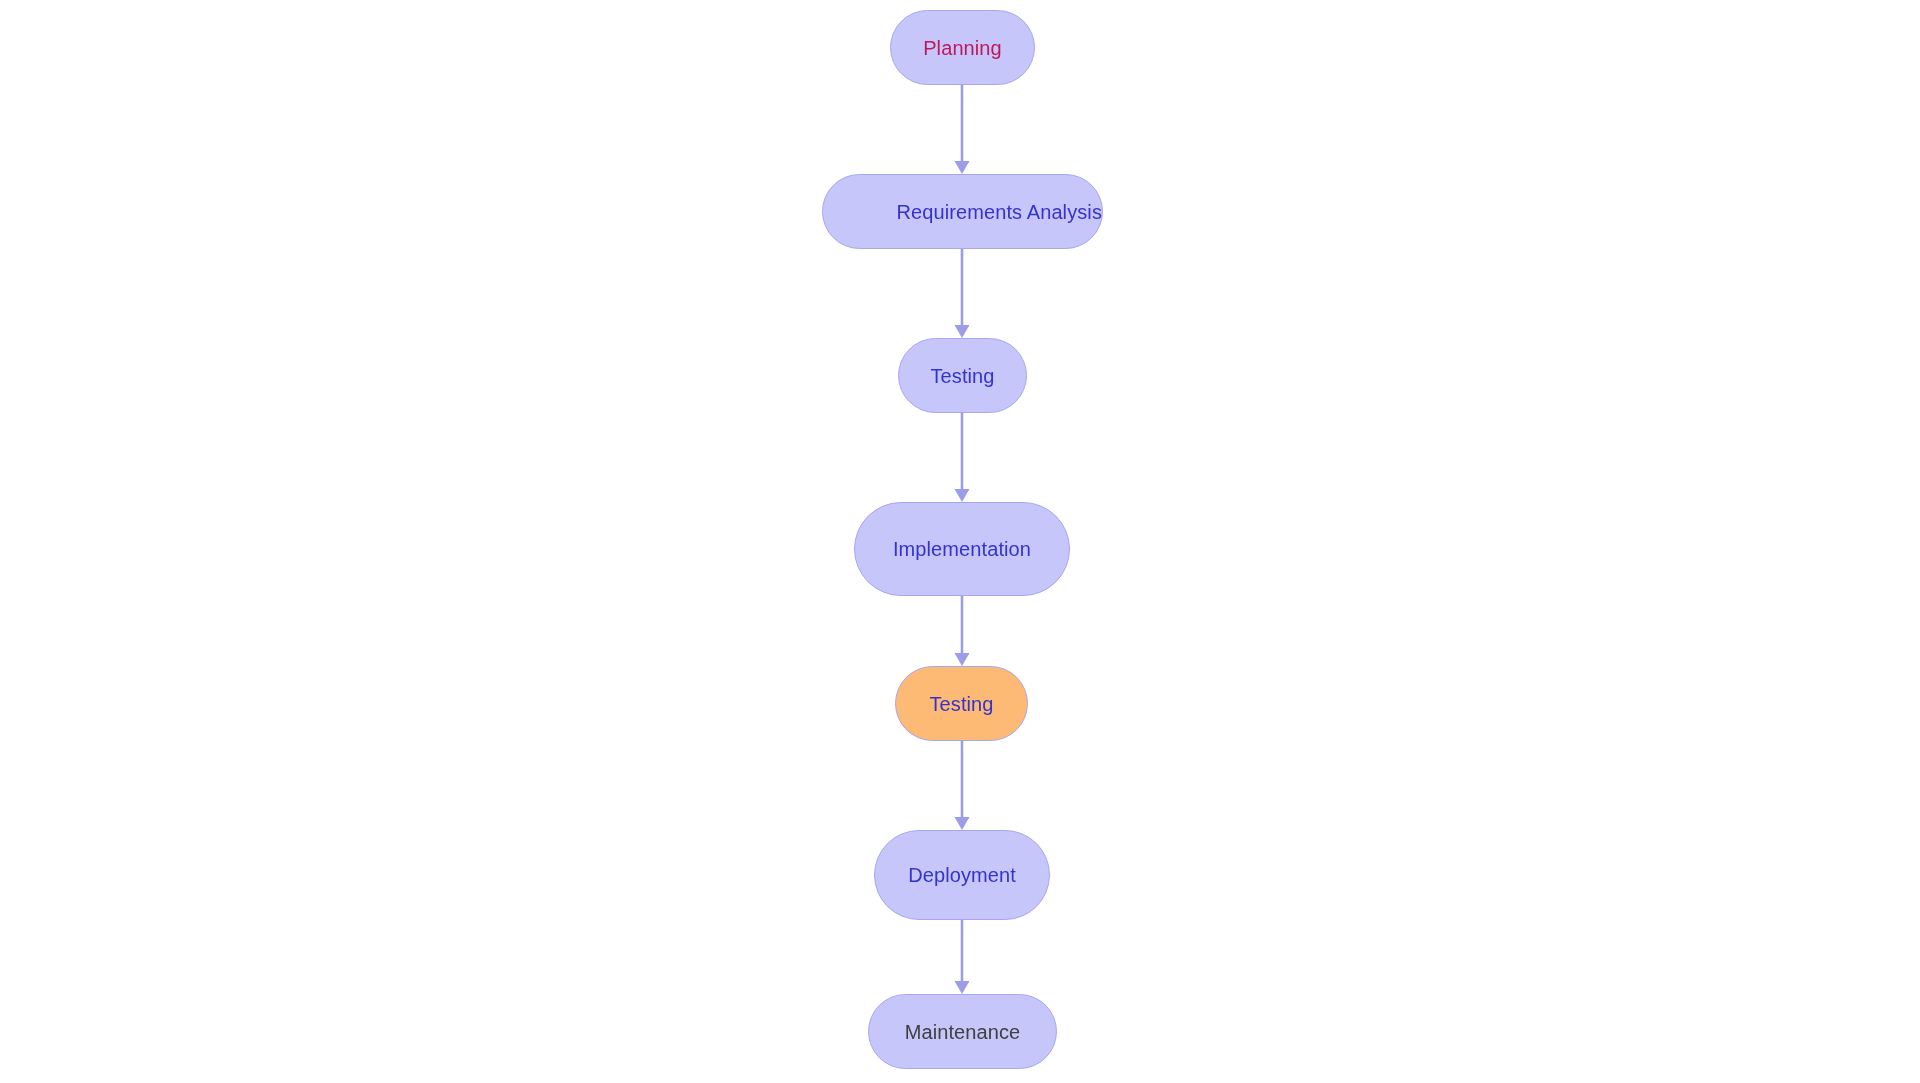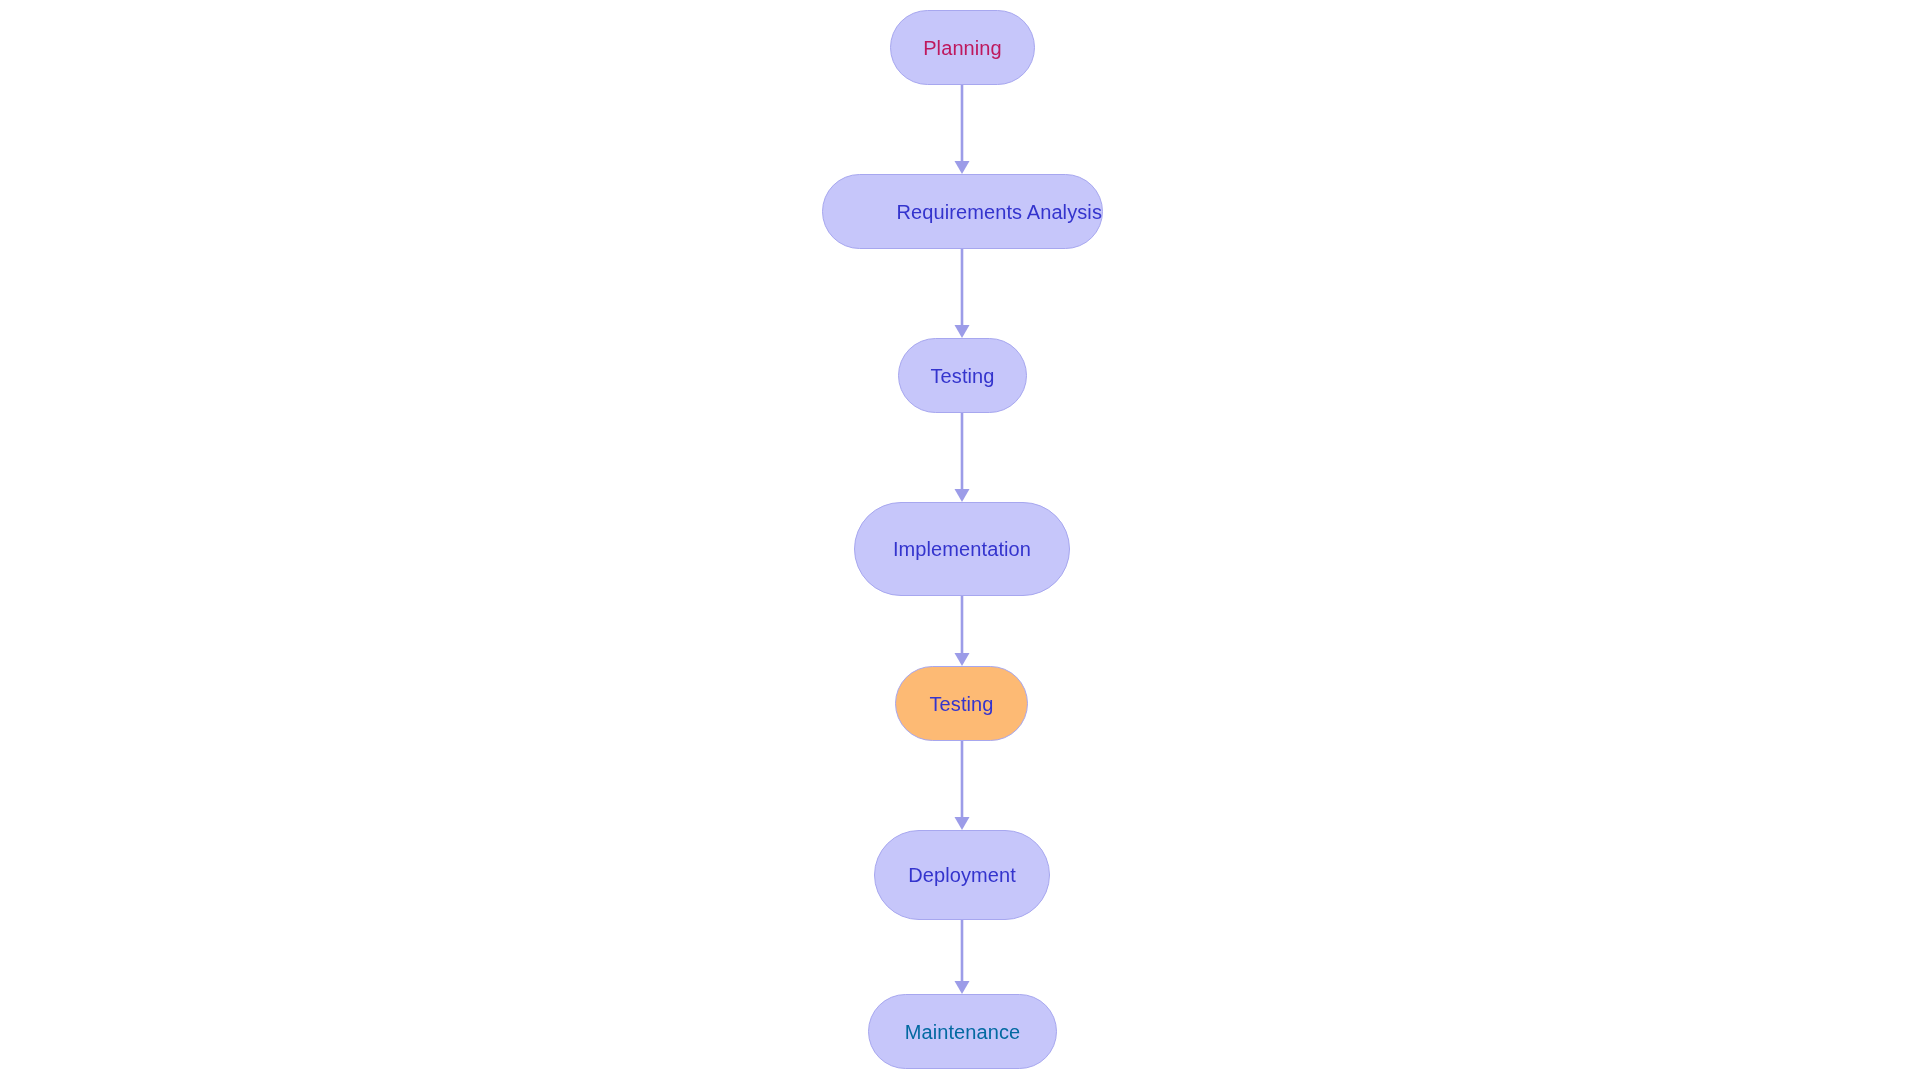--- a/index.html
+++ b/index.html
@@ -103,17 +103,17 @@
       <div class="node" style="left: 854px; top: 502px; width: 216px; height: 94px; background: rgb(198, 198, 250); border-color: rgb(167, 167, 239);">
         <span class="node-label" style="color: rgb(52, 52, 205);">Implementation</span>
       </div>
       <div class="node" style="left: 895px; top: 666px; width: 133px; height: 75px; background: #fdba74; border-color: rgb(167, 167, 239);">
         <span class="node-label" style="color: rgb(52, 52, 205);">Testing</span>
       </div>
       <div class="node" style="left: 874px; top: 830px; width: 176px; height: 90px; background: rgb(198, 198, 250); border-color: rgb(167, 167, 239);">
         <span class="node-label" style="color: rgb(52, 52, 205);">Deployment</span>
       </div>
       <div class="node" style="left: 868px; top: 994px; width: 189px; height: 75px; background: rgb(198, 198, 250); border-color: rgb(167, 167, 239);">
-        <span class="node-label" style="color: #0369a1;">Maintenance</span>
+        <span class="node-label" style="color: #404040;">Maintenance</span>
       </div>
     </div>
 
 </div>
 
 </body></html>

